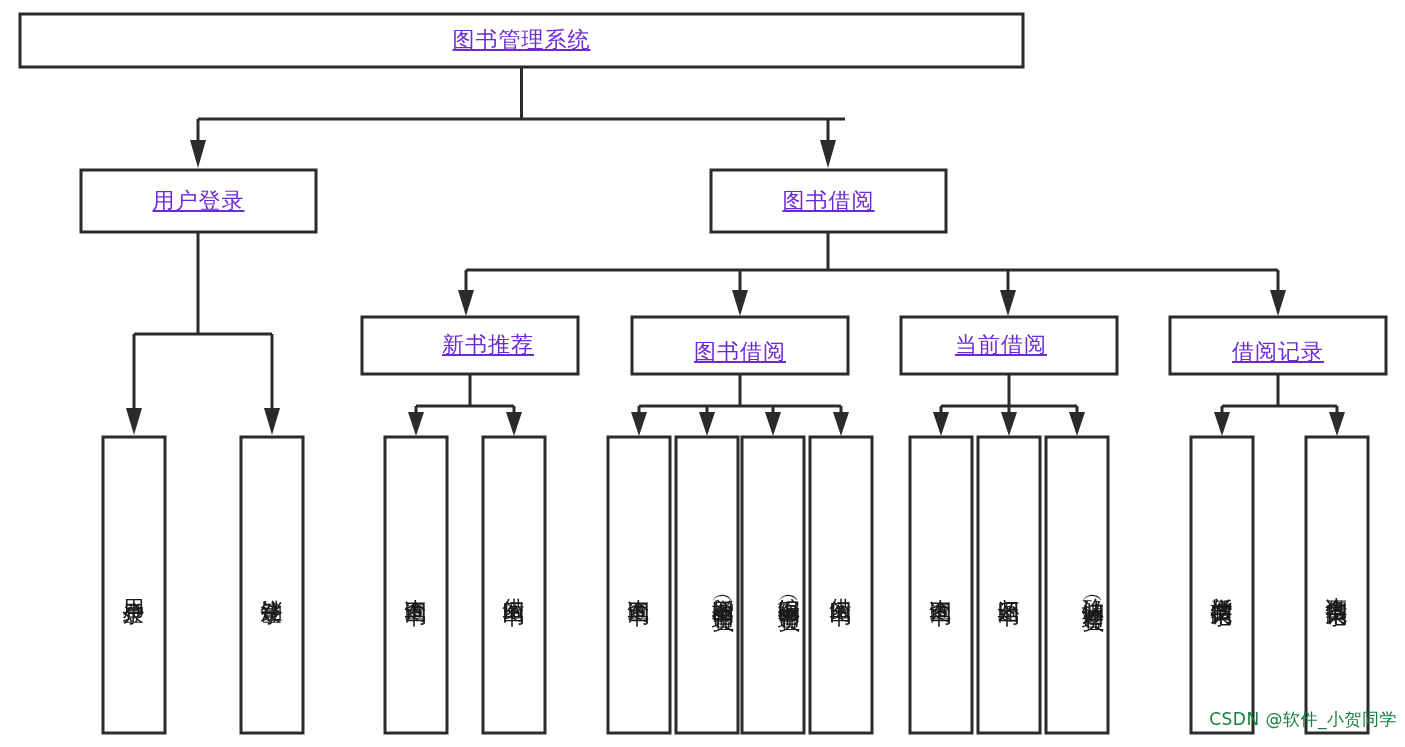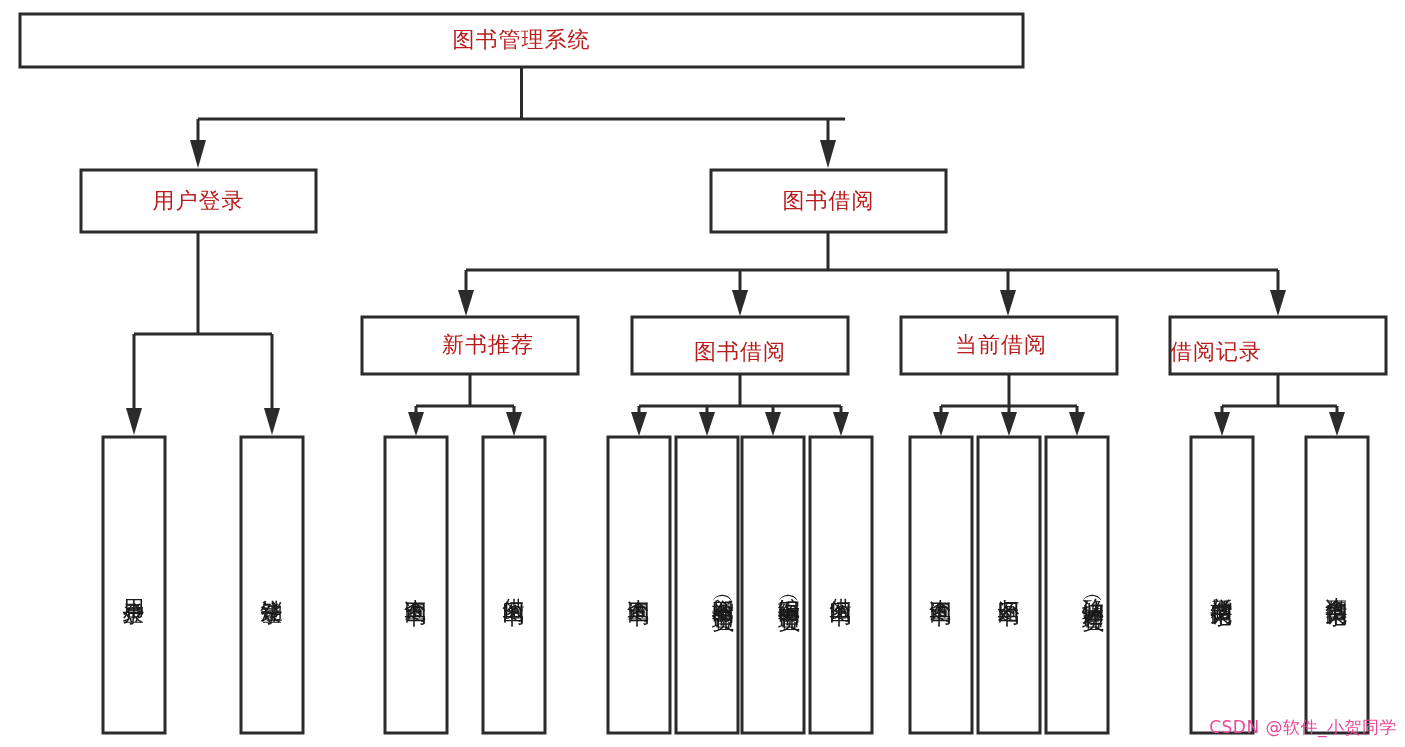--- a/index.html
+++ b/index.html
@@ -40,45 +40,46 @@
   .arrow-head {
     fill: #2b2b2b;
     stroke: none;
   }
   
   .node-label-h {
     position: absolute;
     display: flex;
     align-items: center;
     justify-content: center;
-    color: #b91c1c;
+    color: #6d28d9;
     font-size: 22px;
     line-height: 1.2;
     letter-spacing: 1px;
     white-space: nowrap;
     user-select: none;
+    text-decoration: underline;
   }
   .node-label-v {
     position: absolute;
     display: flex;
     align-items: center;
     justify-content: center;
     color: #1a1a1a;
     font-size: 22px;
     line-height: 1.32;
     letter-spacing: 2px;
     writing-mode: vertical-rl;
     text-orientation: upright;
     user-select: none;
   }
   .watermark {
     position: absolute;
     right: 8px;
-    bottom: 8px;
-    color: #ec4899;
+    bottom: 16px;
+    color: #15803d;
     font-size: 17px;
     letter-spacing: 0.5px;
     white-space: nowrap;
     user-select: none;
   }
 </style>
 </head>
 <body>
 
 <div id="diagram-root">
@@ -196,21 +197,21 @@
   <div class="node-label-h" style="left:81px; top:170px; width:235px; height:62px;">用户登录</div>
 
   <div class="node-label-h" style="left:711px; top:170px; width:235px; height:62px;">图书借阅</div>
 
   <div class="node-label-h" style="left:362px; top:317px; width:252px; height:57px;">新书推荐</div>
 
   <div class="node-label-h" style="left:632px; top:317px; width:216px; height:70px;">图书借阅</div>
 
   <div class="node-label-h" style="left:901px; top:317px; width:200px; height:57px;">当前借阅</div>
 
-  <div class="node-label-h" style="left:1108px; top:317px; width:216px; height:71px;">借阅记录</div>
+  <div class="node-label-h" style="left:1170px; top:317px; width:216px; height:71px;">借阅记录</div>
 
   <div class="node-label-v" style="left:103px; top:437px; width:62px; height:296px;">用户登录</div>
 
   <div class="node-label-v" style="left:241px; top:437px; width:62px; height:296px;">注销登录</div>
 
   <div class="node-label-v" style="left:385px; top:437px; width:62px; height:296px;">查询图书</div>
 
   <div class="node-label-v" style="left:483px; top:437px; width:62px; height:296px;">借阅图书</div>
 
   <div class="node-label-v" style="left:608px; top:437px; width:62px; height:296px;">查询图书</div>

